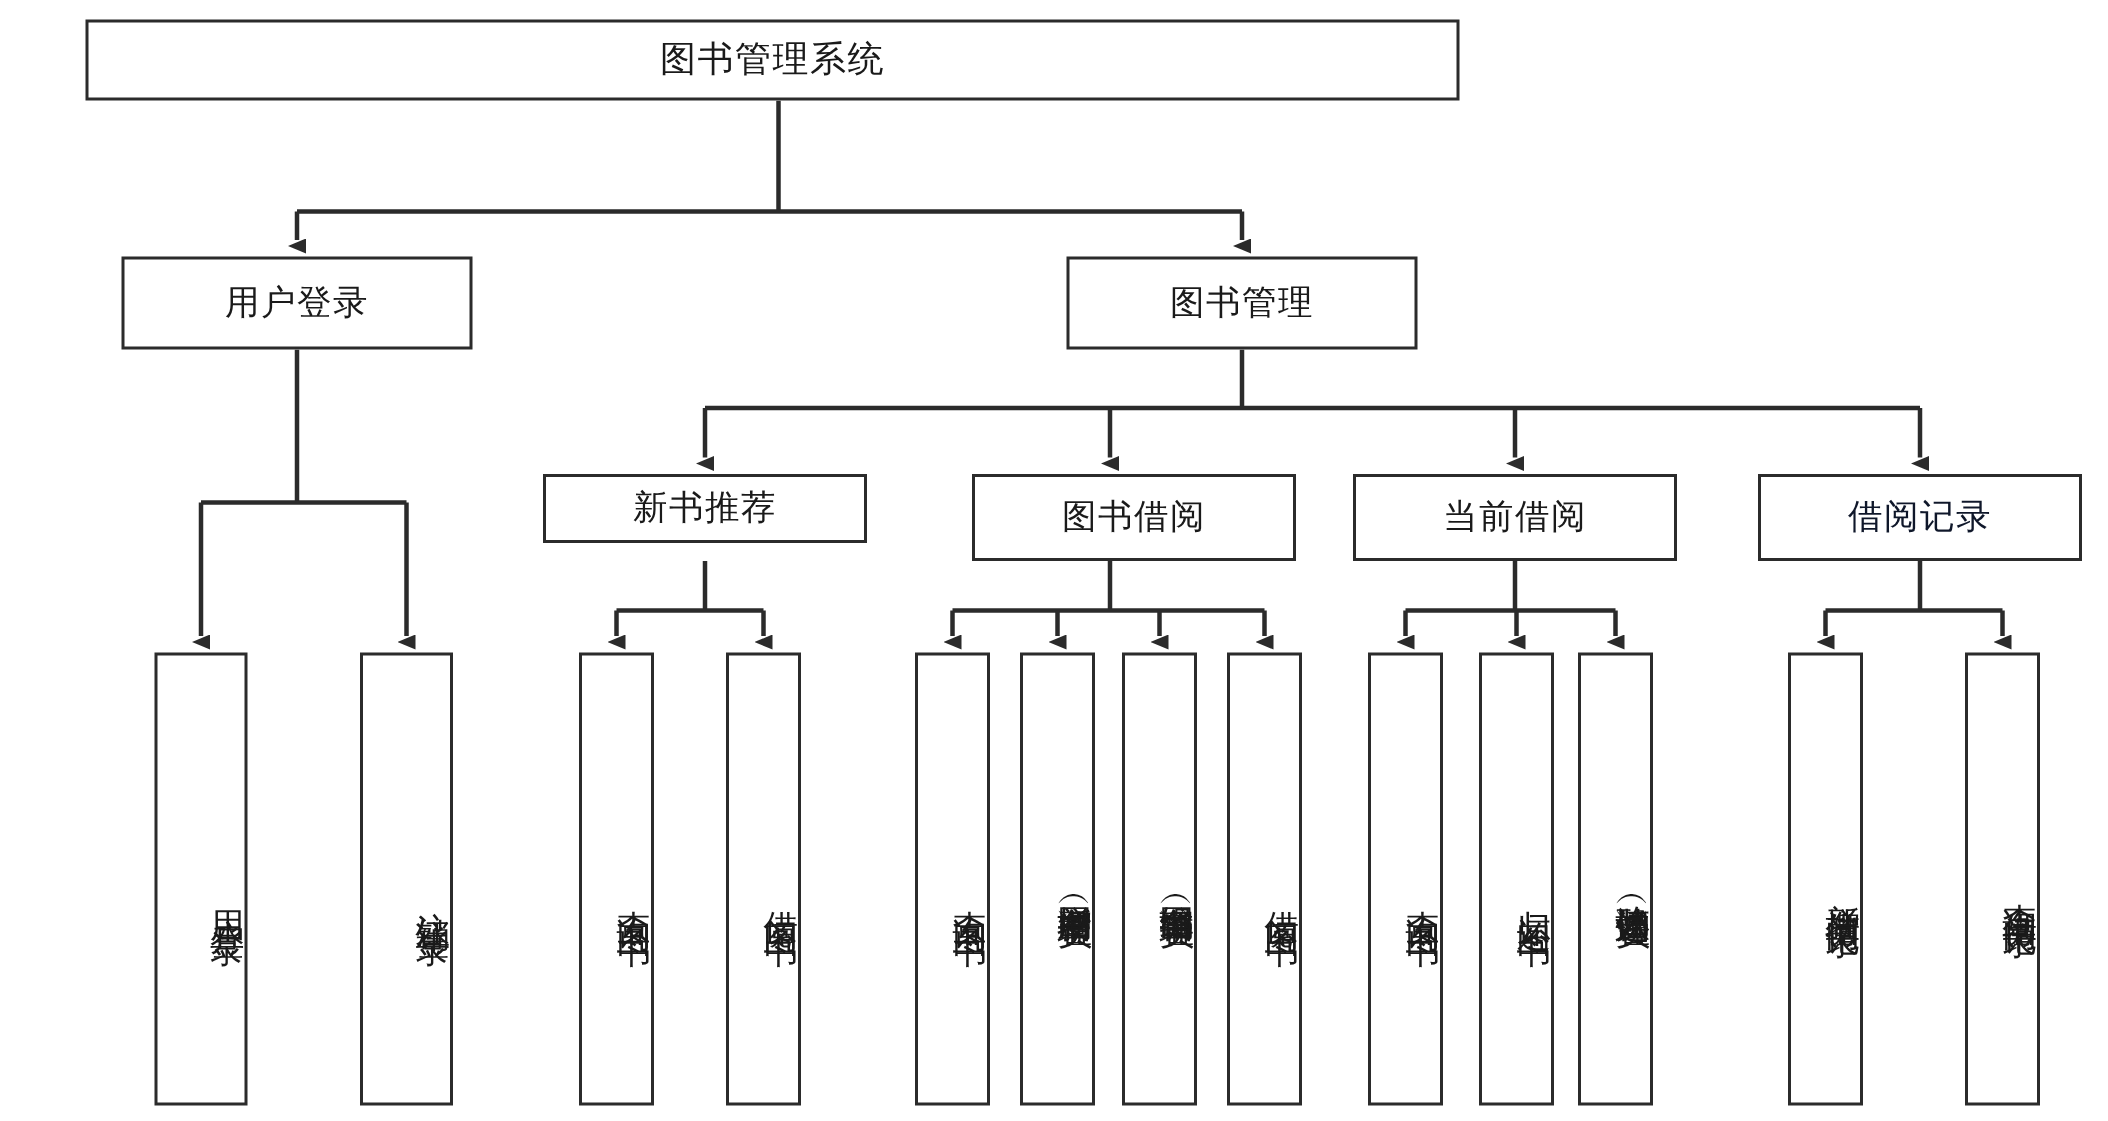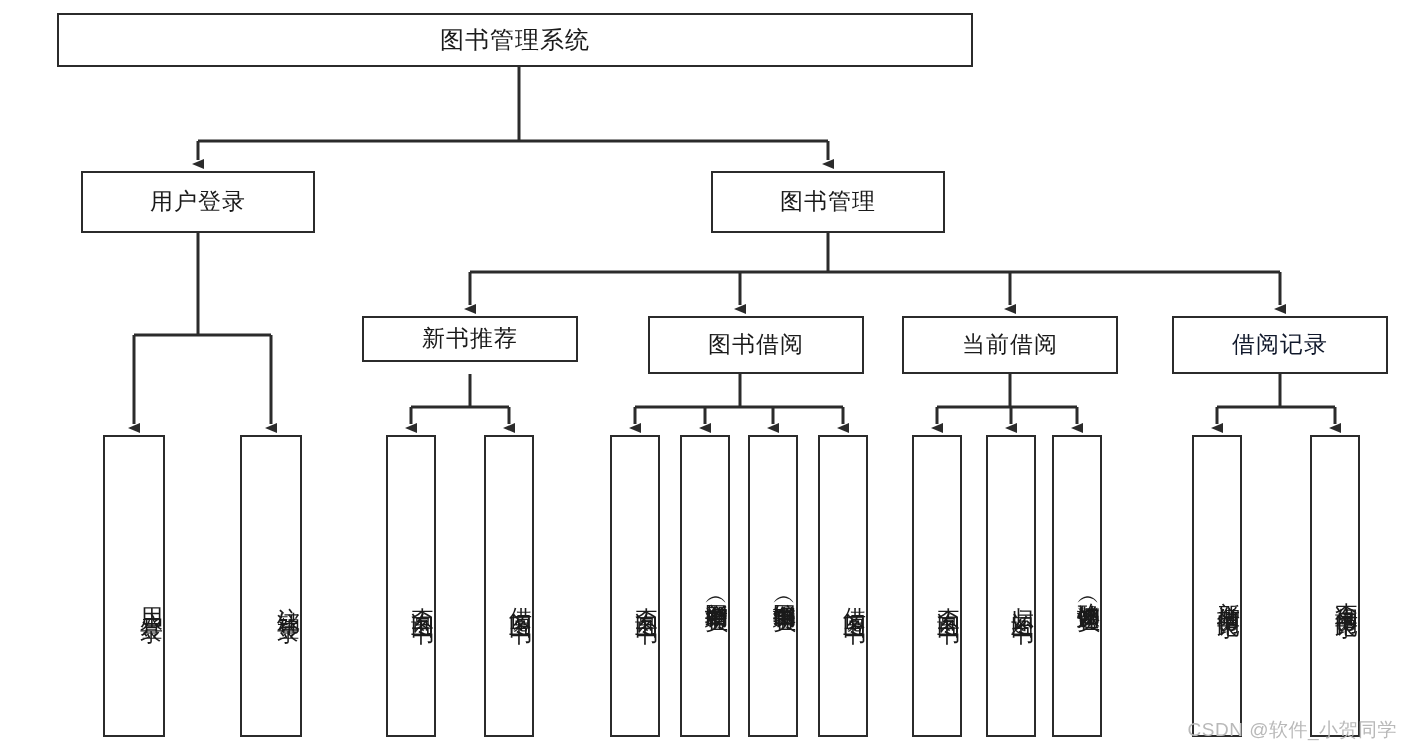--- a/index.html
+++ b/index.html
@@ -167,14 +167,13 @@
   <div class="node vert verytall" style="left: 1052px; top: 435px; width: 50px; height: 302px; border-color: rgb(43, 43, 43); background: rgb(255, 255, 255); color: rgb(26, 26, 26);">
       <span class="vlabel">确认归还（管理员）</span>
     </div>
   <div class="node vert tall" style="left: 1192px; top: 435px; width: 50px; height: 302px; border-color: rgb(43, 43, 43); background: rgb(255, 255, 255); color: rgb(26, 26, 26);">
       <span class="vlabel">新增借阅记录</span>
     </div>
   <div class="node vert tall" style="left: 1310px; top: 435px; width: 50px; height: 302px; border-color: rgb(43, 43, 43); background: rgb(255, 255, 255); color: rgb(26, 26, 26);">
       <span class="vlabel">查询借阅记录</span>
     </div>
 
-  <div id="watermark" style="color: rgb(185, 185, 185);">CSDN @软件_小贺同学</div>
 </div>
 
 </body></html>

